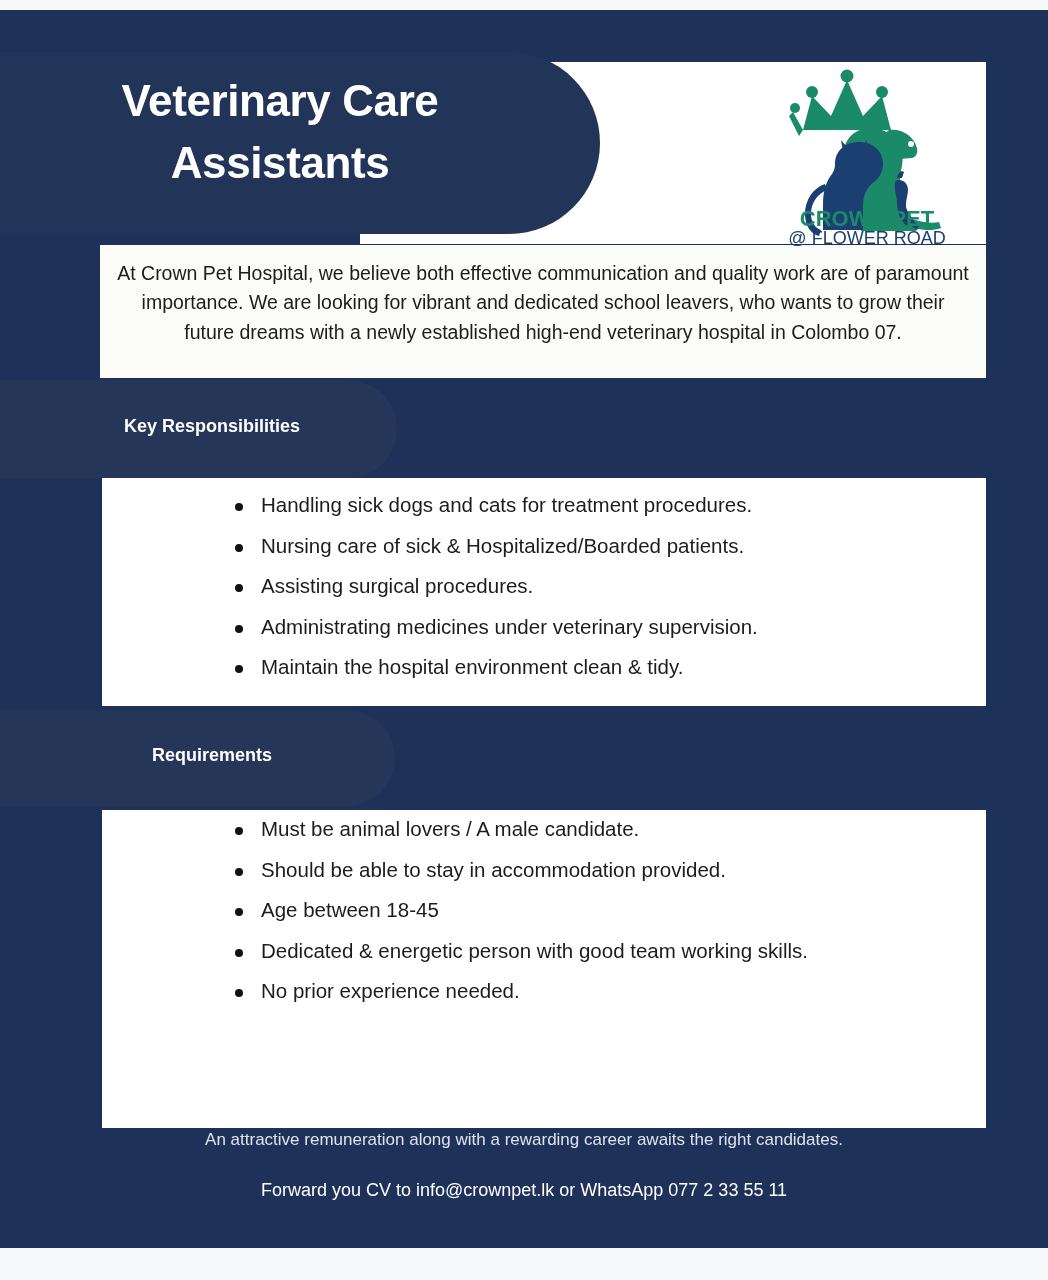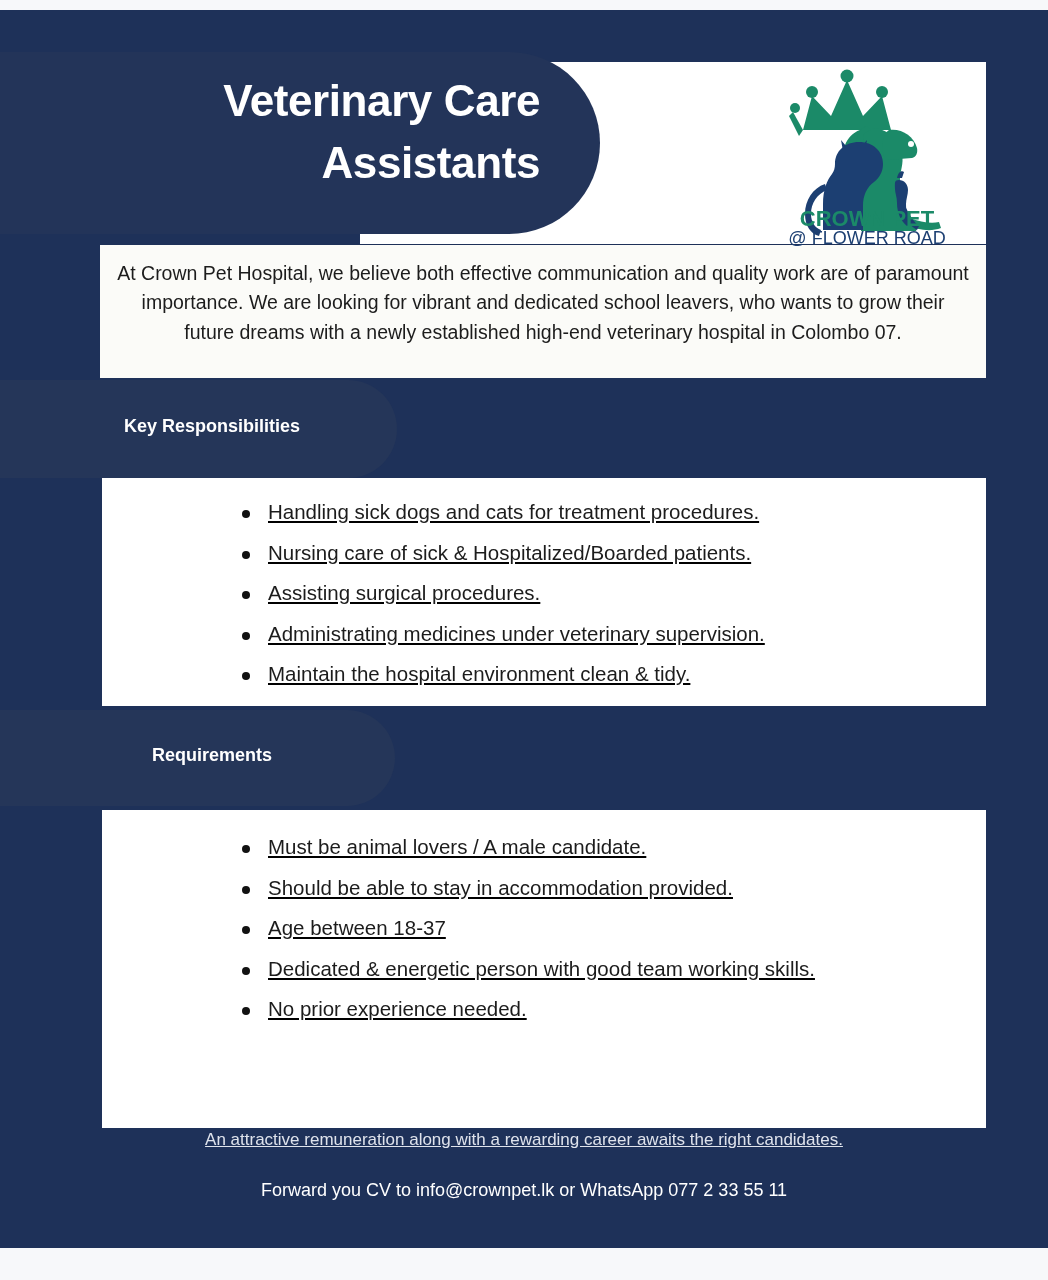--- a/index.html
+++ b/index.html
@@ -38,21 +38,21 @@
   }
   #job-title {
     position: absolute;
     left: 60px;
     top: 18px;
     width: 520px;
     color: #ffffff;
     font-size: 44px;
     font-weight: bold;
     line-height: 1.42;
-    text-align: right;
+    text-align: center;
     letter-spacing: -0.4px;
   }
 
   
   #logo-panel {
     position: absolute;
     left: 360px;
     top: 52px;
     width: 626px;
     height: 182px;
@@ -126,28 +126,27 @@
     box-sizing: border-box;
   }
   #card-responsibilities {
     top: 468px;
     height: 228px;
     padding: 12px 0 0 120px;
   }
   #card-requirements {
     top: 800px;
     height: 318px;
-    padding: 15px 0 0 120px;
+    padding: 4px 0 0 120px;
   }
 
   ul.bullets {
-    margin: 12px;
+    margin: 5px;
     padding: 0;
     list-style: none;
-    text-decoration: underline;
   }
   ul.bullets li {
     position: relative;
     color: #1c1c1c;
     font-size: 20.5px;
     line-height: 1.0;
     padding: 0 0 0 34px;
     margin: 0 0 20px 0;
   }
   ul.bullets li::before {
@@ -161,21 +160,20 @@
     background: #111111;
   }
 
   
   #footer { position: absolute; left: 0; top: 1120px; width: 1048px; }
   #footer-note {
     text-align: center;
     color: #dfe3ec;
     font-size: 17px;
     margin-bottom: 30px;
-    text-decoration: underline;
   }
   #footer-contact {
     text-align: center;
     color: #ffffff;
     font-size: 18px;
     font-weight: normal;
   }
 </style>
 </head>
 <body>
@@ -244,21 +242,21 @@
   </div>
 
   <div class="section-tab" id="tab-requirements">
     <span>Requirements</span>
   </div>
 
   <div class="content-card" id="card-requirements">
     <ul class="bullets">
       <li>Must be animal lovers / A male candidate.</li>
       <li>Should be able to stay in accommodation provided.</li>
-      <li>Age between 18-37</li>
+      <li>Age between 18-45</li>
       <li>Dedicated &amp; energetic person with good team working skills.</li>
       <li>No prior experience needed.</li>
     </ul>
   </div>
 
   <div id="footer">
     <div id="footer-note">An attractive remuneration along with a rewarding career awaits the right candidates.</div>
     <div id="footer-contact">Forward you CV to info@crownpet.lk or WhatsApp 077 2 33 55 11</div>
   </div>
 

